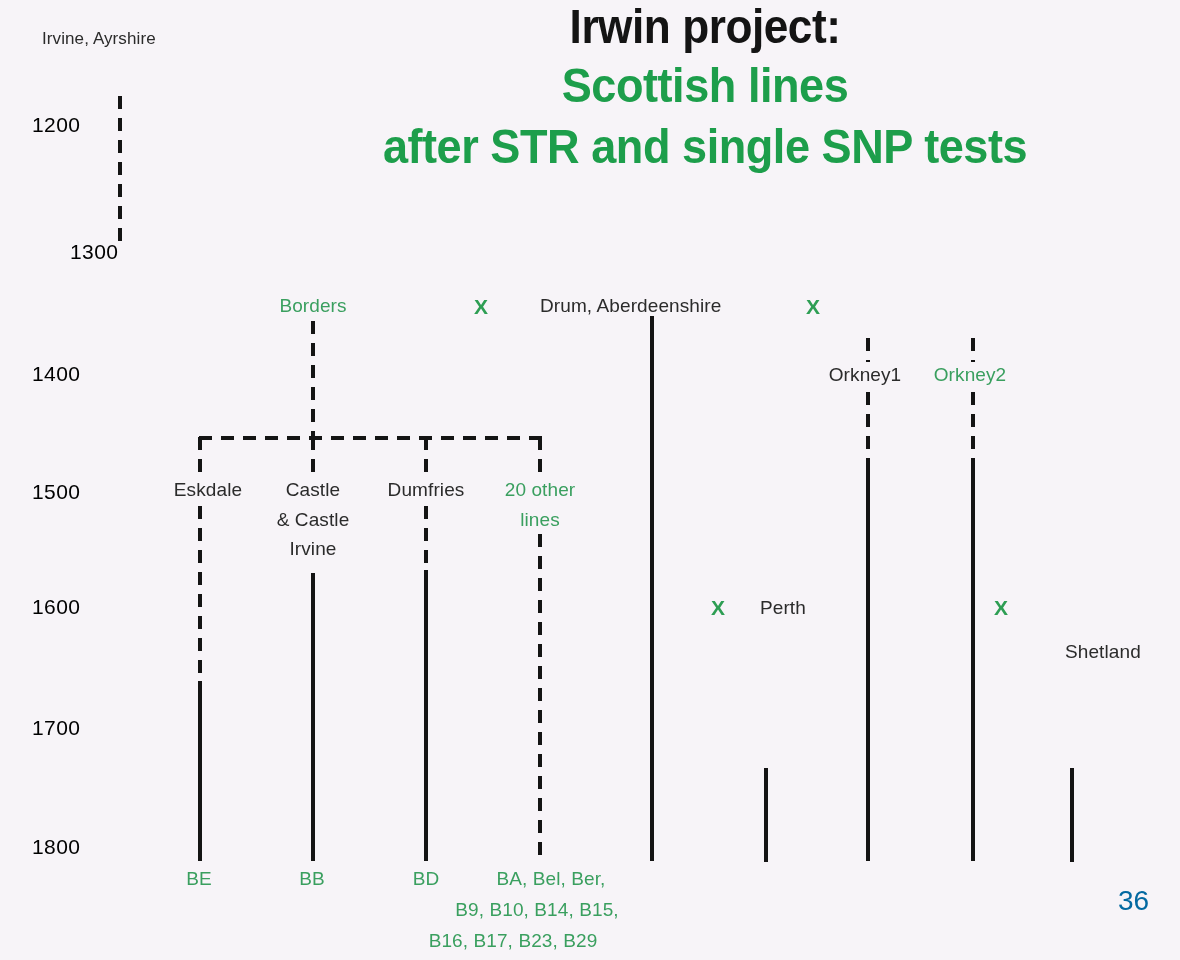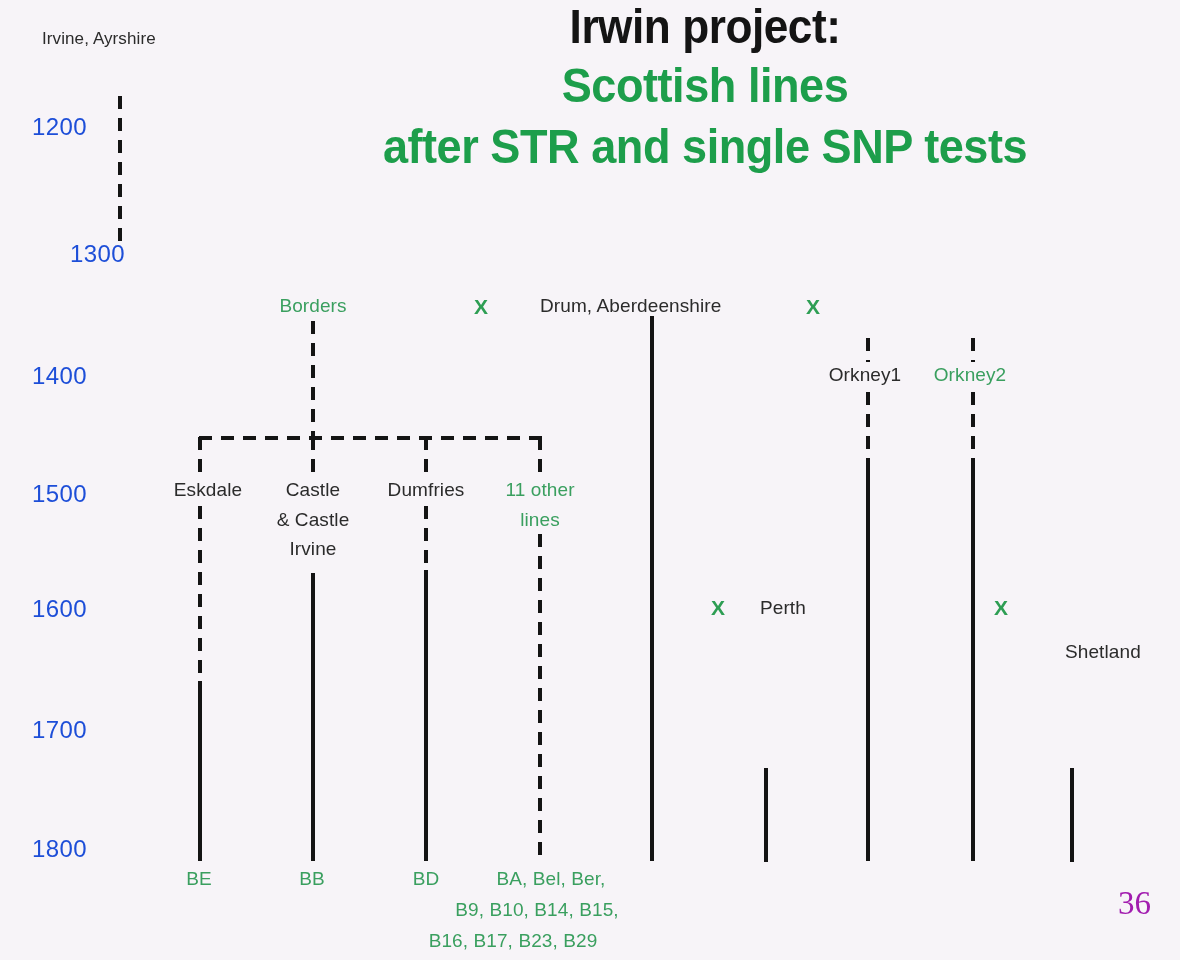--- a/index.html
+++ b/index.html
@@ -11,38 +11,38 @@
     position:relative;
   }
   #stage{position:absolute;left:0;top:0;width:1180px;height:960px;}
 
   
   .lbl{position:absolute;white-space:pre;color:#2b2b2b;font-size:19px;letter-spacing:.1px;}
   .lbl.green{color:#3a9f5f;}
   .lbl.ctr{transform:translateX(-50%);text-align:center;}
   .lbl.small{font-size:17px;}
 
-  .axis-lbl{position:absolute;font-size:24px;color:#1d4ed8;letter-spacing:.4px;}
+  .axis-lbl{position:absolute;font-size:21px;color:#000000;letter-spacing:.4px;}
 
   .title-blk{position:absolute;left:230px;top:2px;width:950px;text-align:center;}
   .title-main{
     font-size:48px;font-weight:bold;color:#141414;
     line-height:1.05;letter-spacing:-0.5px;
     transform:scaleX(.92);transform-origin:center;
   }
   .title-sub{
     font-size:49px;font-weight:bold;color:#1d9e4b;
     line-height:1.12;letter-spacing:-0.5px;
     transform:scaleX(.92);transform-origin:center;
     margin-top:6px;
   }
 
   .xmark{position:absolute;font-size:21px;font-weight:bold;color:#2e9e54;transform:translateX(-50%);}
 
-  .pagenum{position:absolute;font-family:Liberation Serif, serif;font-size:33px;color:#a21caf;}
+  .pagenum{position:absolute;font-family:Liberation Sans, sans-serif;font-size:28px;color:#0369a1;}
 
   
   .vline{position:absolute;width:4px;background:#141414;transform:translateX(-2px);}
   .vdash{
     position:absolute;width:4px;transform:translateX(-2px);
     background-image:linear-gradient(#141414 60%,rgba(0,0,0,0) 0%);
     background-size:4px 22px;background-repeat:repeat-y;
   }
   .hdash{
     position:absolute;height:4px;
@@ -86,21 +86,21 @@
   <div class="lbl ctr" style="left:313px;top:509px;">&amp; Castle</div>
   <div class="lbl ctr" style="left:313px;top:538px;">Irvine</div>
   <div class="vdash" style="left:313px;top:437px;height:38px;"></div>
   <div class="vline" style="left:313px;top:573px;height:288px;"></div>
 
   <div class="lbl ctr" style="left:426px;top:479px;">Dumfries</div>
   <div class="vdash" style="left:426px;top:437px;height:40px;"></div>
   <div class="vdash" style="left:426px;top:506px;height:60px;"></div>
   <div class="vline" style="left:426px;top:570px;height:291px;"></div>
 
-  <div class="lbl green ctr" style="left:540px;top:479px;">11 other</div>
+  <div class="lbl green ctr" style="left:540px;top:479px;">20 other</div>
   <div class="lbl green ctr" style="left:540px;top:509px;">lines</div>
   <div class="vdash" style="left:540px;top:437px;height:40px;"></div>
   <div class="vdash" style="left:540px;top:534px;height:328px;"></div>
 
   <div class="xmark" style="left:481px;top:295px;">X</div>
   <div class="xmark" style="left:813px;top:295px;">X</div>
 
   <div class="lbl" style="left:540px;top:295px;">Drum, Aberdeenshire</div>
   <div class="vline" style="left:652px;top:316px;height:545px;"></div>
 

